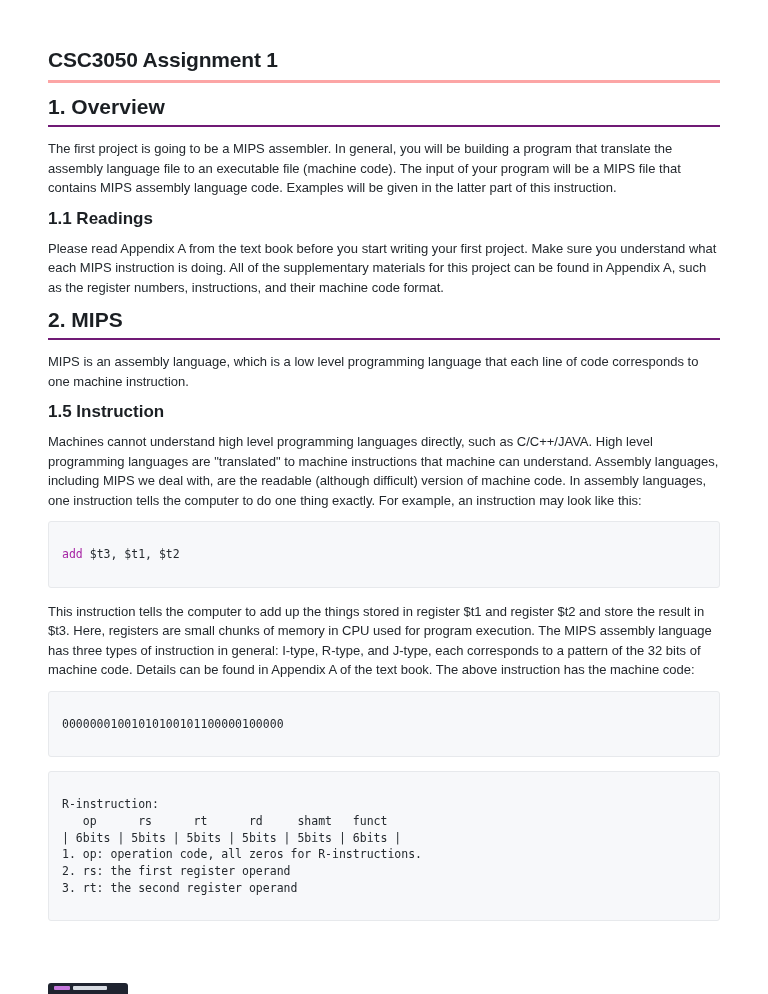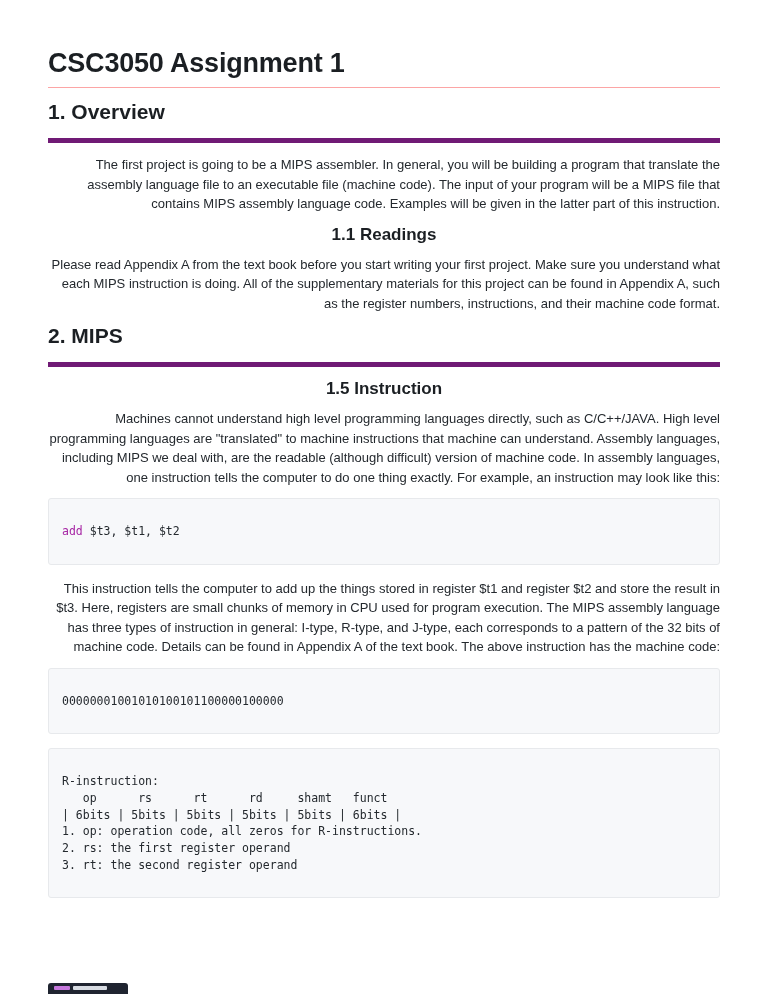--- a/index.html
+++ b/index.html
@@ -9,49 +9,47 @@
     height: 994px;
     background: #ffffff;
     color: #24292e;
     font-family: "Liberation Sans", "DejaVu Sans", sans-serif;
     position: relative;
     overflow: hidden;
   }
   .doc { padding: 48px 48px 0 48px; }
 
   h1 {
-    font-size: 27px;
+    font-size: 21px;
     font-weight: 700;
     margin: 0 0 12px 0;
     padding-bottom: 8px;
-    border-bottom: 1px solid #fca5a5;
+    border-bottom: 3px solid #fca5a5;
     letter-spacing: -0.2px;
     color: #1b1f23;
   }
   h2 {
     font-size: 21px;
     font-weight: 700;
     margin: 8px 0 12px 0;
-    padding-bottom: 14px;
-    border-bottom: 5px solid #701a75;
+    padding-bottom: 6px;
+    border-bottom: 2px solid #701a75;
     color: #1b1f23;
   }
   h3 {
     font-size: 17px;
     font-weight: 700;
     margin: 8px 0 10px 0;
     color: #1b1f23;
-    text-align: center;
   }
   p {
     font-size: 13px;
     line-height: 1.5;
     margin: 0 0 11px 0;
     color: #24292e;
-    text-align: right;
   }
   pre {
     background: #f7f8fa;
     border: 1px solid #e7e9ec;
     border-radius: 3px;
     padding: 24px 13px;
     margin: 4px 0 14px 0;
     font-family: "DejaVu Sans Mono", "Liberation Mono", monospace;
     font-size: 11.5px;
     line-height: 1.45;
@@ -86,20 +84,21 @@
 
   <h1>CSC3050 Assignment 1</h1>
 
   <h2>1. Overview</h2>
   <p>The first project is going to be a MIPS assembler. In general, you will be building a program that translate the assembly language file to an executable file (machine code). The input of your program will be a MIPS file that contains MIPS assembly language code. Examples will be given in the latter part of this instruction.</p>
 
   <h3>1.1 Readings</h3>
   <p>Please read Appendix A from the text book before you start writing your first project. Make sure you understand what each MIPS instruction is doing. All of the supplementary materials for this project can be found in Appendix A, such as the register numbers, instructions, and their machine code format.</p>
 
   <h2>2. MIPS</h2>
+  <p>MIPS is an assembly language, which is a low level programming language that each line of code corresponds to one machine instruction.</p>
 
   <h3>1.5 Instruction</h3>
   <p>Machines cannot understand high level programming languages directly, such as C/C++/JAVA. High level programming languages are "translated" to machine instructions that machine can understand. Assembly languages, including MIPS we deal with, are the readable (although difficult) version of machine code. In assembly languages, one instruction tells the computer to do one thing exactly. For example, an instruction may look like this:</p>
 
   <pre><code><span class="kw">add</span><span> $t3, $t1, $t2</span></code></pre>
 
   <p>This instruction tells the computer to add up the things stored in register $t1 and register $t2 and store the result in $t3. Here, registers are small chunks of memory in CPU used for program execution. The MIPS assembly language has three types of instruction in general: I-type, R-type, and J-type, each corresponds to a pattern of the 32 bits of machine code. Details can be found in Appendix A of the text book. The above instruction has the machine code:</p>
 
   <pre><code>00000001001010100101100000100000</code></pre>
 

